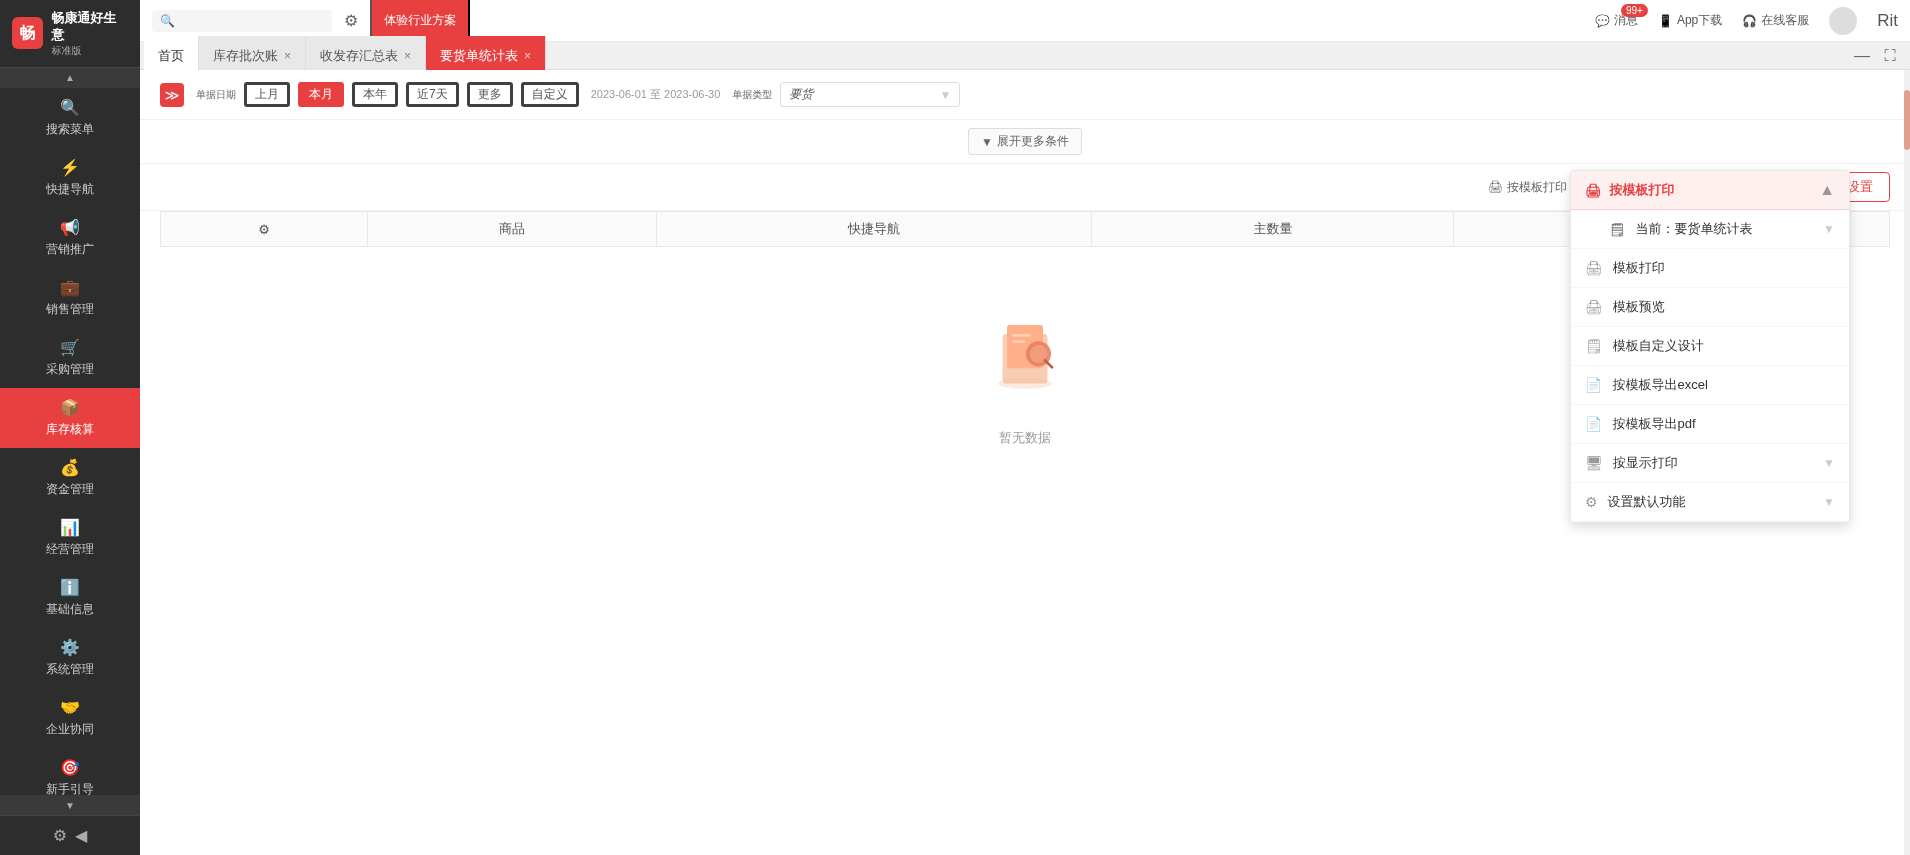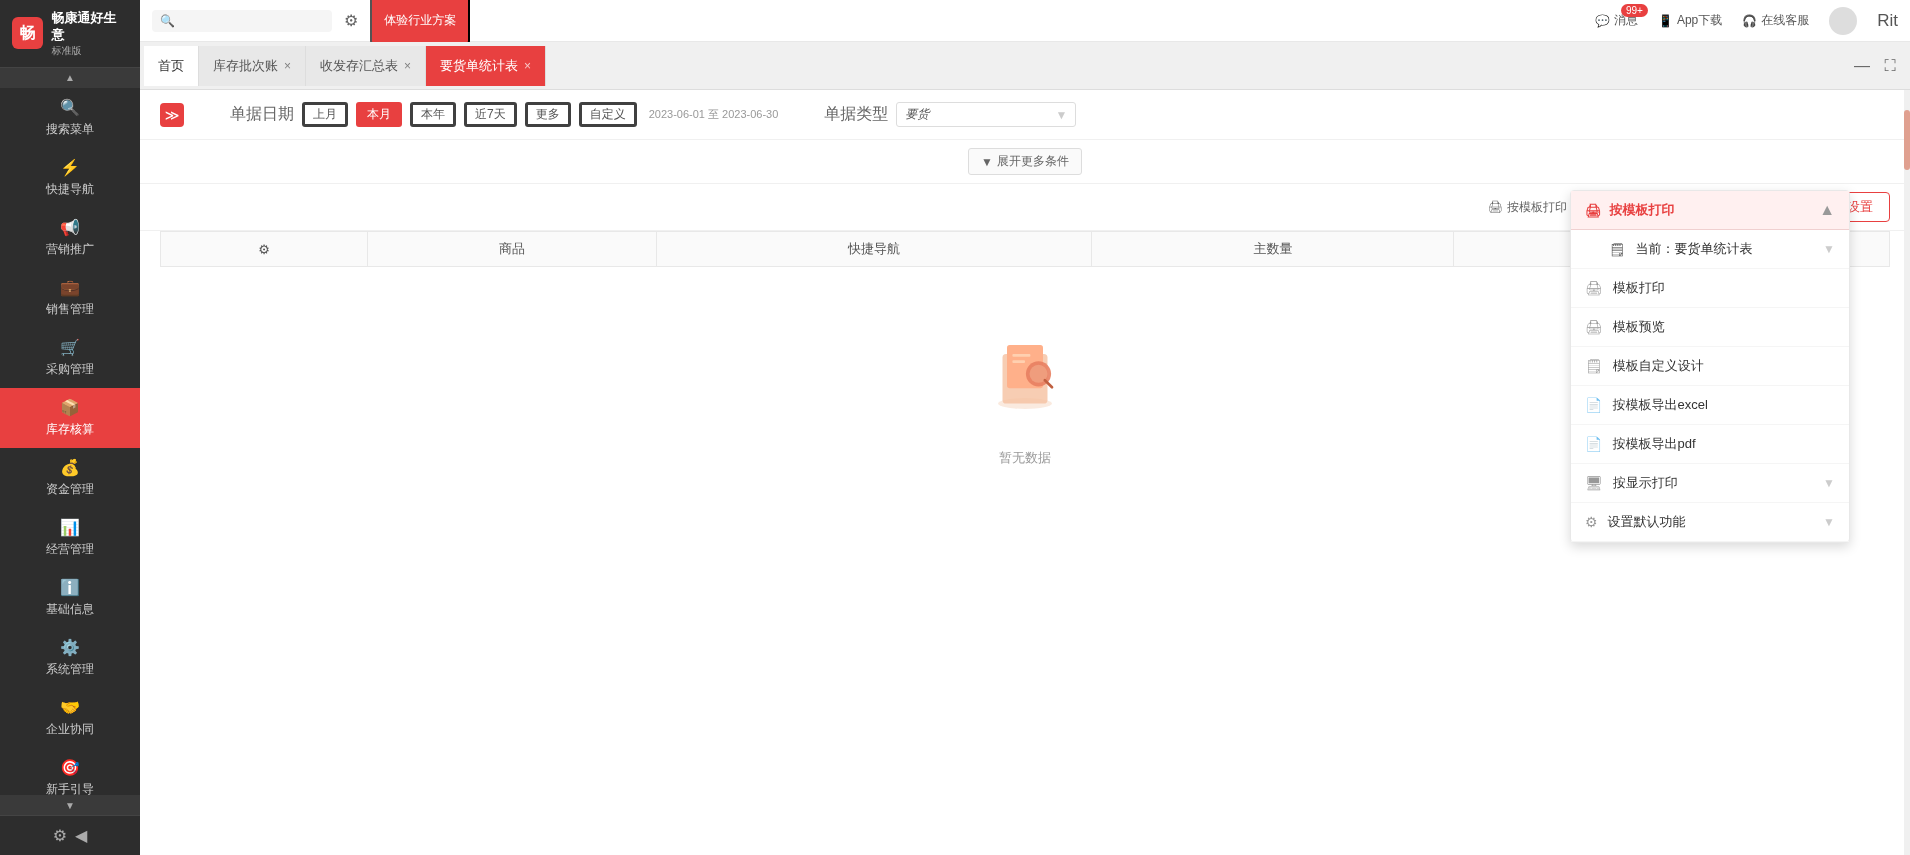--- a/index.html
+++ b/index.html
@@ -147,21 +147,21 @@
     .avatar {
       width: 28px;
       height: 28px;
       background: #ddd;
       border-radius: 50%;
     }
     .user-name { color: #555; font-size: 17px; }
 
     
     .tabbar {
-      height: 48px;
+      height: 28px;
       background: #f0f0f0;
       display: flex;
       align-items: center;
       padding: 0 0 0 4px;
       border-bottom: 1px solid #ddd;
       gap: 0;
     }
     .tab {
       height: 40px;
       display: flex;
@@ -233,21 +233,21 @@
       font-size: 14px;
       display: flex;
       align-items: center;
       justify-content: center;
     }
     .filter-group {
       display: flex;
       align-items: center;
       gap: 8px;
     }
-    .filter-label { color: #666; font-size: 16px; white-space: nowrap; margin-left: 34px; }
+    .filter-label { color: #666; font-size: 10px; white-space: nowrap; }
     .date-btn {
       padding: 1px 8px;
       border: 3px solid #404040;
       background: #fff;
       border-radius: 3px;
       cursor: pointer;
       font-size: 12px;
       color: #555;
     }
     .date-btn.active {

